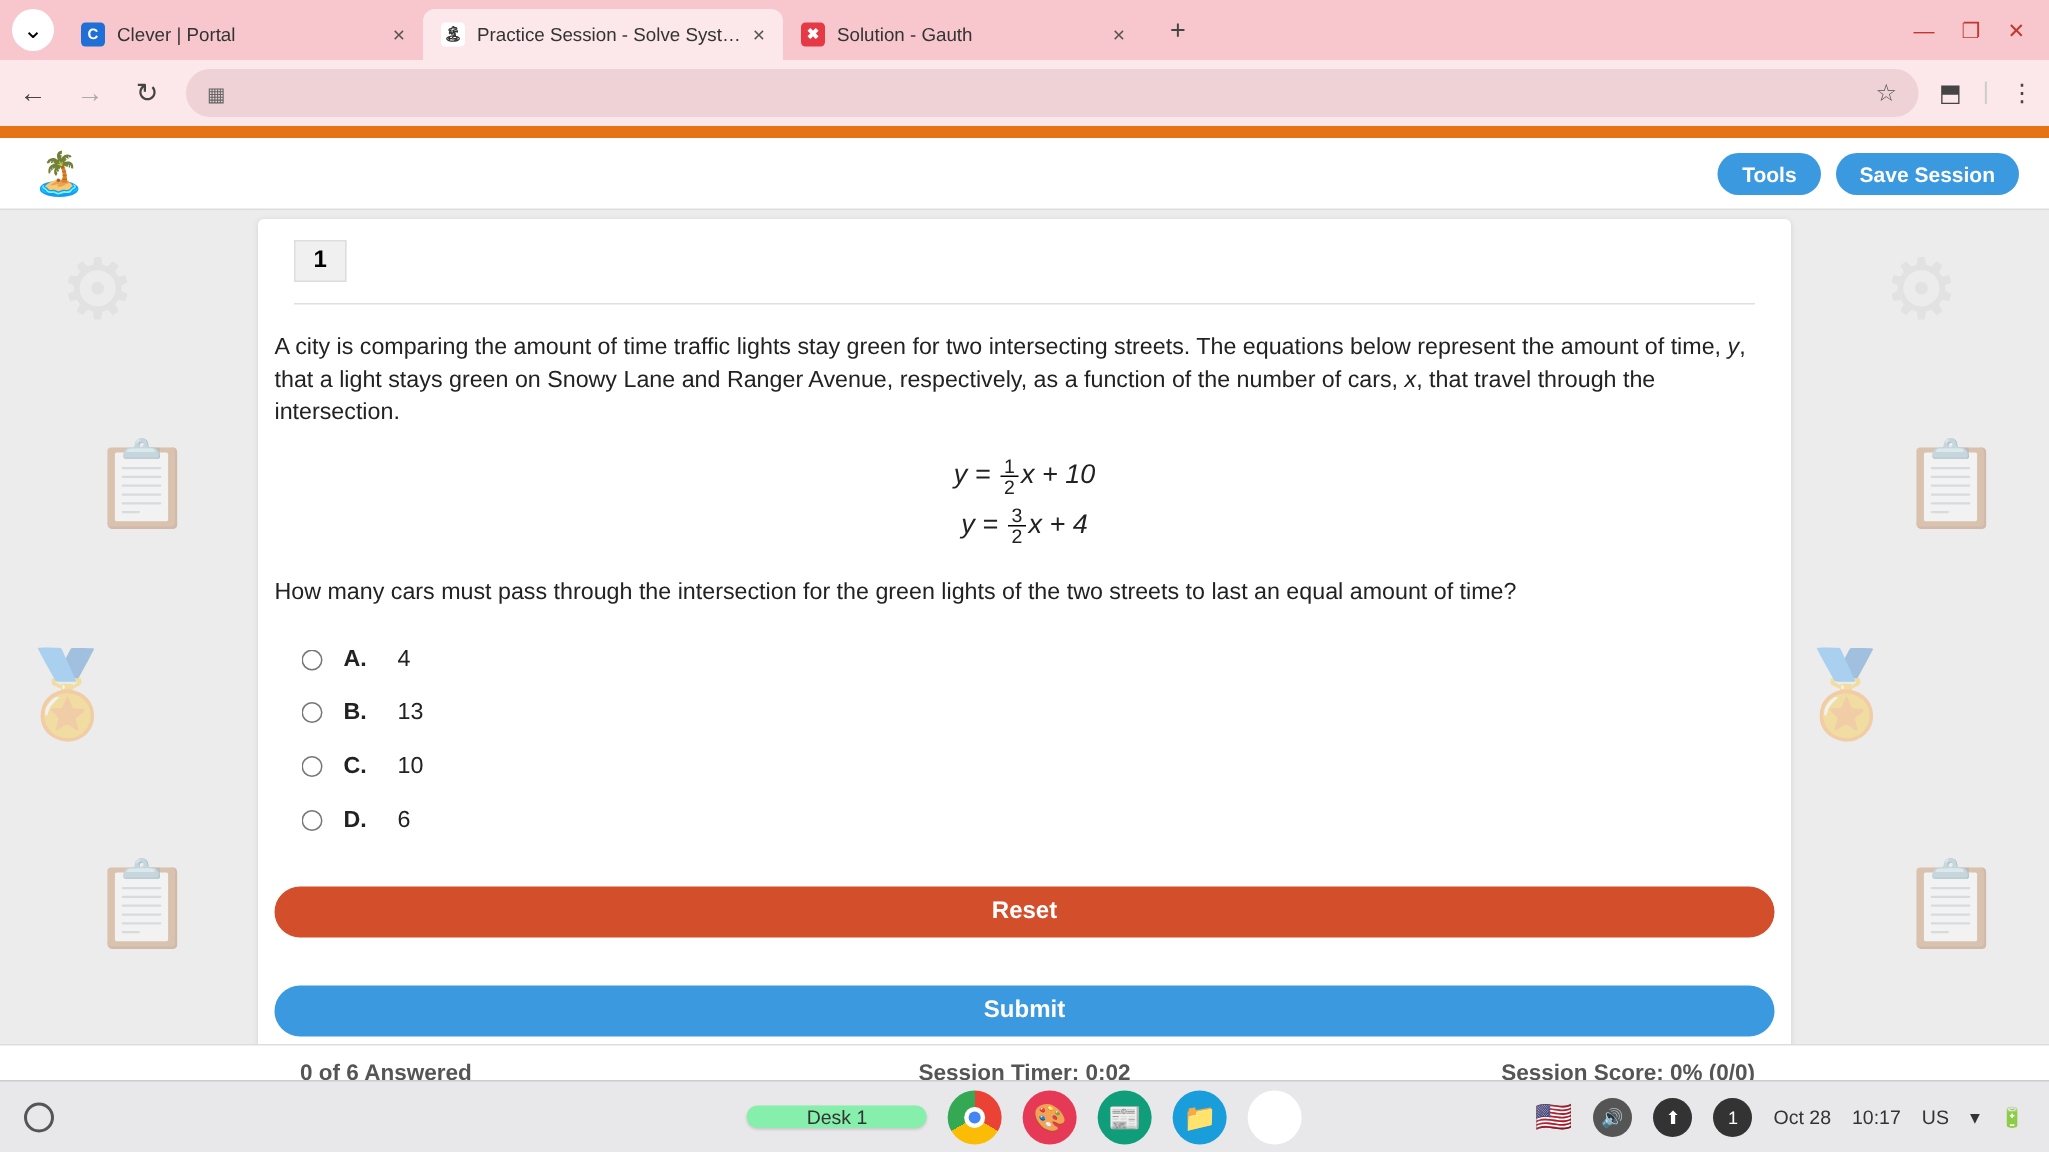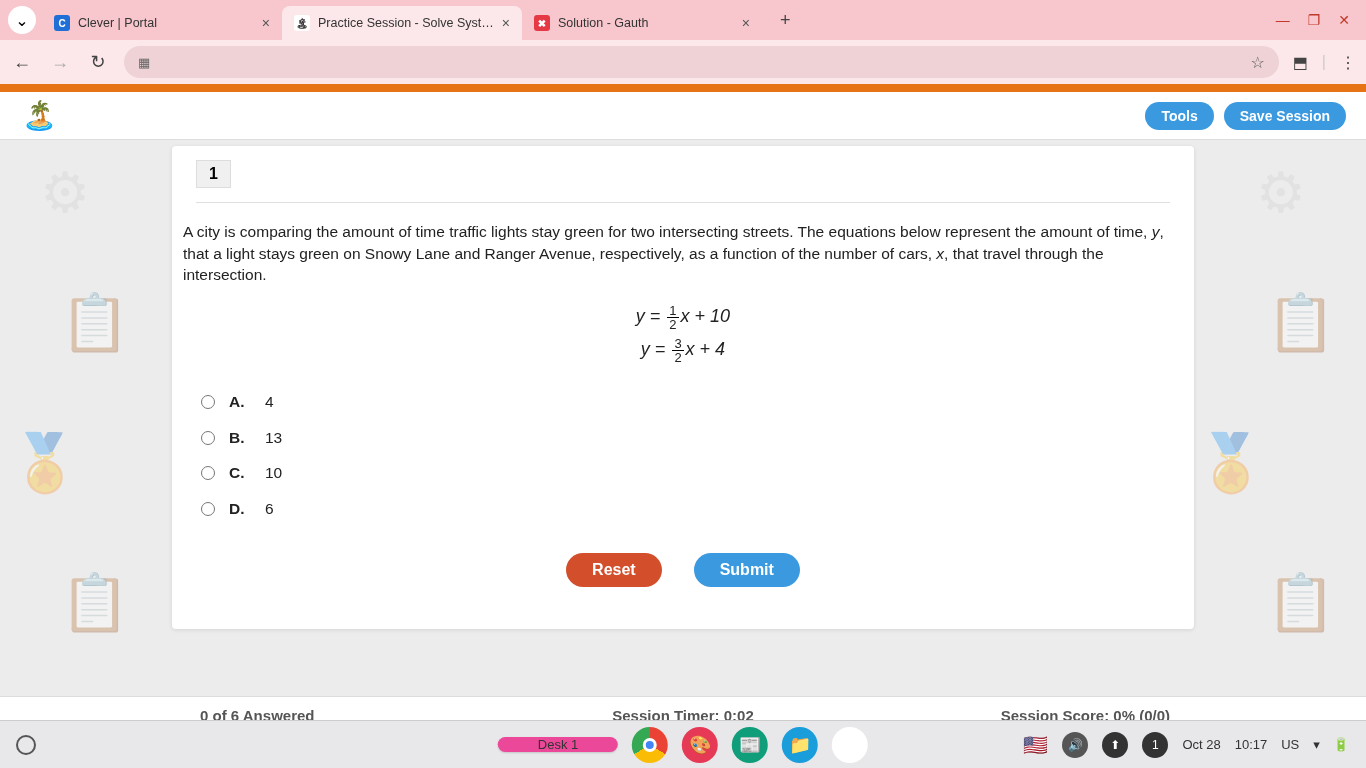--- a/index.html
+++ b/index.html
@@ -50,35 +50,35 @@
 .equations { text-align: center; font-family: 'Times New Roman', serif; font-size: 18px; margin: 14px 0 20px; font-style: italic; }
 .eq { margin: 6px 0; }
 .frac { display: inline-block; vertical-align: middle; text-align: center; font-size: 13px; line-height: 1; margin: 0 2px; font-style: normal; }
 .frac .n { display: block; border-bottom: 1px solid #000; padding: 0 2px; }
 .frac .d { display: block; padding: 0 2px; }
 .q-prompt { margin-bottom: 16px; }
 .choices { padding-left: 18px; }
 .choice { display: flex; align-items: center; gap: 14px; padding: 7px 0; font-size: 15.5px; }
 .choice input { width: 14px; height: 14px; }
 .choice-letter { font-weight: bold; width: 22px; }
-.action-row { display: flex; justify-content: center; gap: 32px; padding: 26px 0 20px; }
+.action-row { display: flex; justify-content: center; gap: 32px; padding: 26px 0 20px; flex-direction: column; }
 .btn-reset { background: #d34f2c; color: #fff; border: none; border-radius: 20px; padding: 8px 26px; font-size: 16px; font-weight: bold; }
 .btn-submit { background: #3b99e0; color: #fff; border: none; border-radius: 20px; padding: 8px 26px; font-size: 16px; font-weight: bold; }
 
 
 .status-bar { position: absolute; bottom: 0; left: 0; right: 0; height: 38px; background: #fff; border-top: 1px solid #ddd; display: flex; align-items: center; font-size: 15px; font-weight: bold; color: #555; }
 .status-left { position: absolute; left: 200px; }
 .status-center { position: absolute; left: 50%; transform: translateX(-50%); }
 .status-right { position: absolute; right: 196px; }
 
 
 .taskbar { position: fixed; bottom: 0; left: 0; right: 0; height: 48px; background: #e8e8ea; border-top: 1px solid #ccc; display: flex; align-items: center; padding: 0 16px; }
 .tb-circle { width: 20px; height: 20px; border: 2px solid #555; border-radius: 50%; }
 .tb-center { position: absolute; left: 50%; transform: translateX(-50%); display: flex; align-items: center; gap: 14px; }
-.desk-pill { background: #ec4899; border-radius: 20px; padding: 0 40px; font-size: 13px; color: #333; box-shadow: 0 1px 2px rgba(0,0,0,0.15); }
+.desk-pill { background: #86efac; border-radius: 20px; padding: 0 40px; font-size: 13px; color: #333; box-shadow: 0 1px 2px rgba(0,0,0,0.15); }
 .tb-icon { width: 36px; height: 36px; border-radius: 50%; display: flex; align-items: center; justify-content: center; font-size: 18px; color: #fff; }
 .tb-right { margin-left: auto; display: flex; align-items: center; gap: 14px; font-size: 13px; color: #333; }
 .tray-icon { width: 26px; height: 26px; border-radius: 50%; background: #555; color: #fff; display: flex; align-items: center; justify-content: center; font-size: 12px; }
 </style>
 </head>
 <body>
 
 <div class="browser-top">
   <div class="tab-dropdown">
       <span>⌄</span>
@@ -153,20 +153,21 @@
         <span>A city is comparing the amount of time traffic lights stay green for two intersecting streets. The equations below represent the amount of time, </span><span class="ital">y</span><span>, that a light stays green on Snowy Lane and Ranger Avenue, respectively, as a function of the number of cars, </span><span class="ital">x</span><span>, that travel through the intersection.</span>
       </p>
       <div class="equations">
         <div class="eq">
           <span>y = </span><span class="frac"><span class="n">1</span><span class="d">2</span></span><span>x + 10</span>
         </div>
         <div class="eq">
           <span>y = </span><span class="frac"><span class="n">3</span><span class="d">2</span></span><span>x + 4</span>
         </div>
       </div>
+      <p class="q-prompt">How many cars must pass through the intersection for the green lights of the two streets to last an equal amount of time?</p>
       <div class="choices">
         <label class="choice">
           <input type="radio" name="ans" style="">
           <span class="choice-letter">A.</span>
           <span>4</span>
         </label>
         <label class="choice">
           <input type="radio" name="ans" style="">
           <span class="choice-letter">B.</span>
           <span>13</span>

